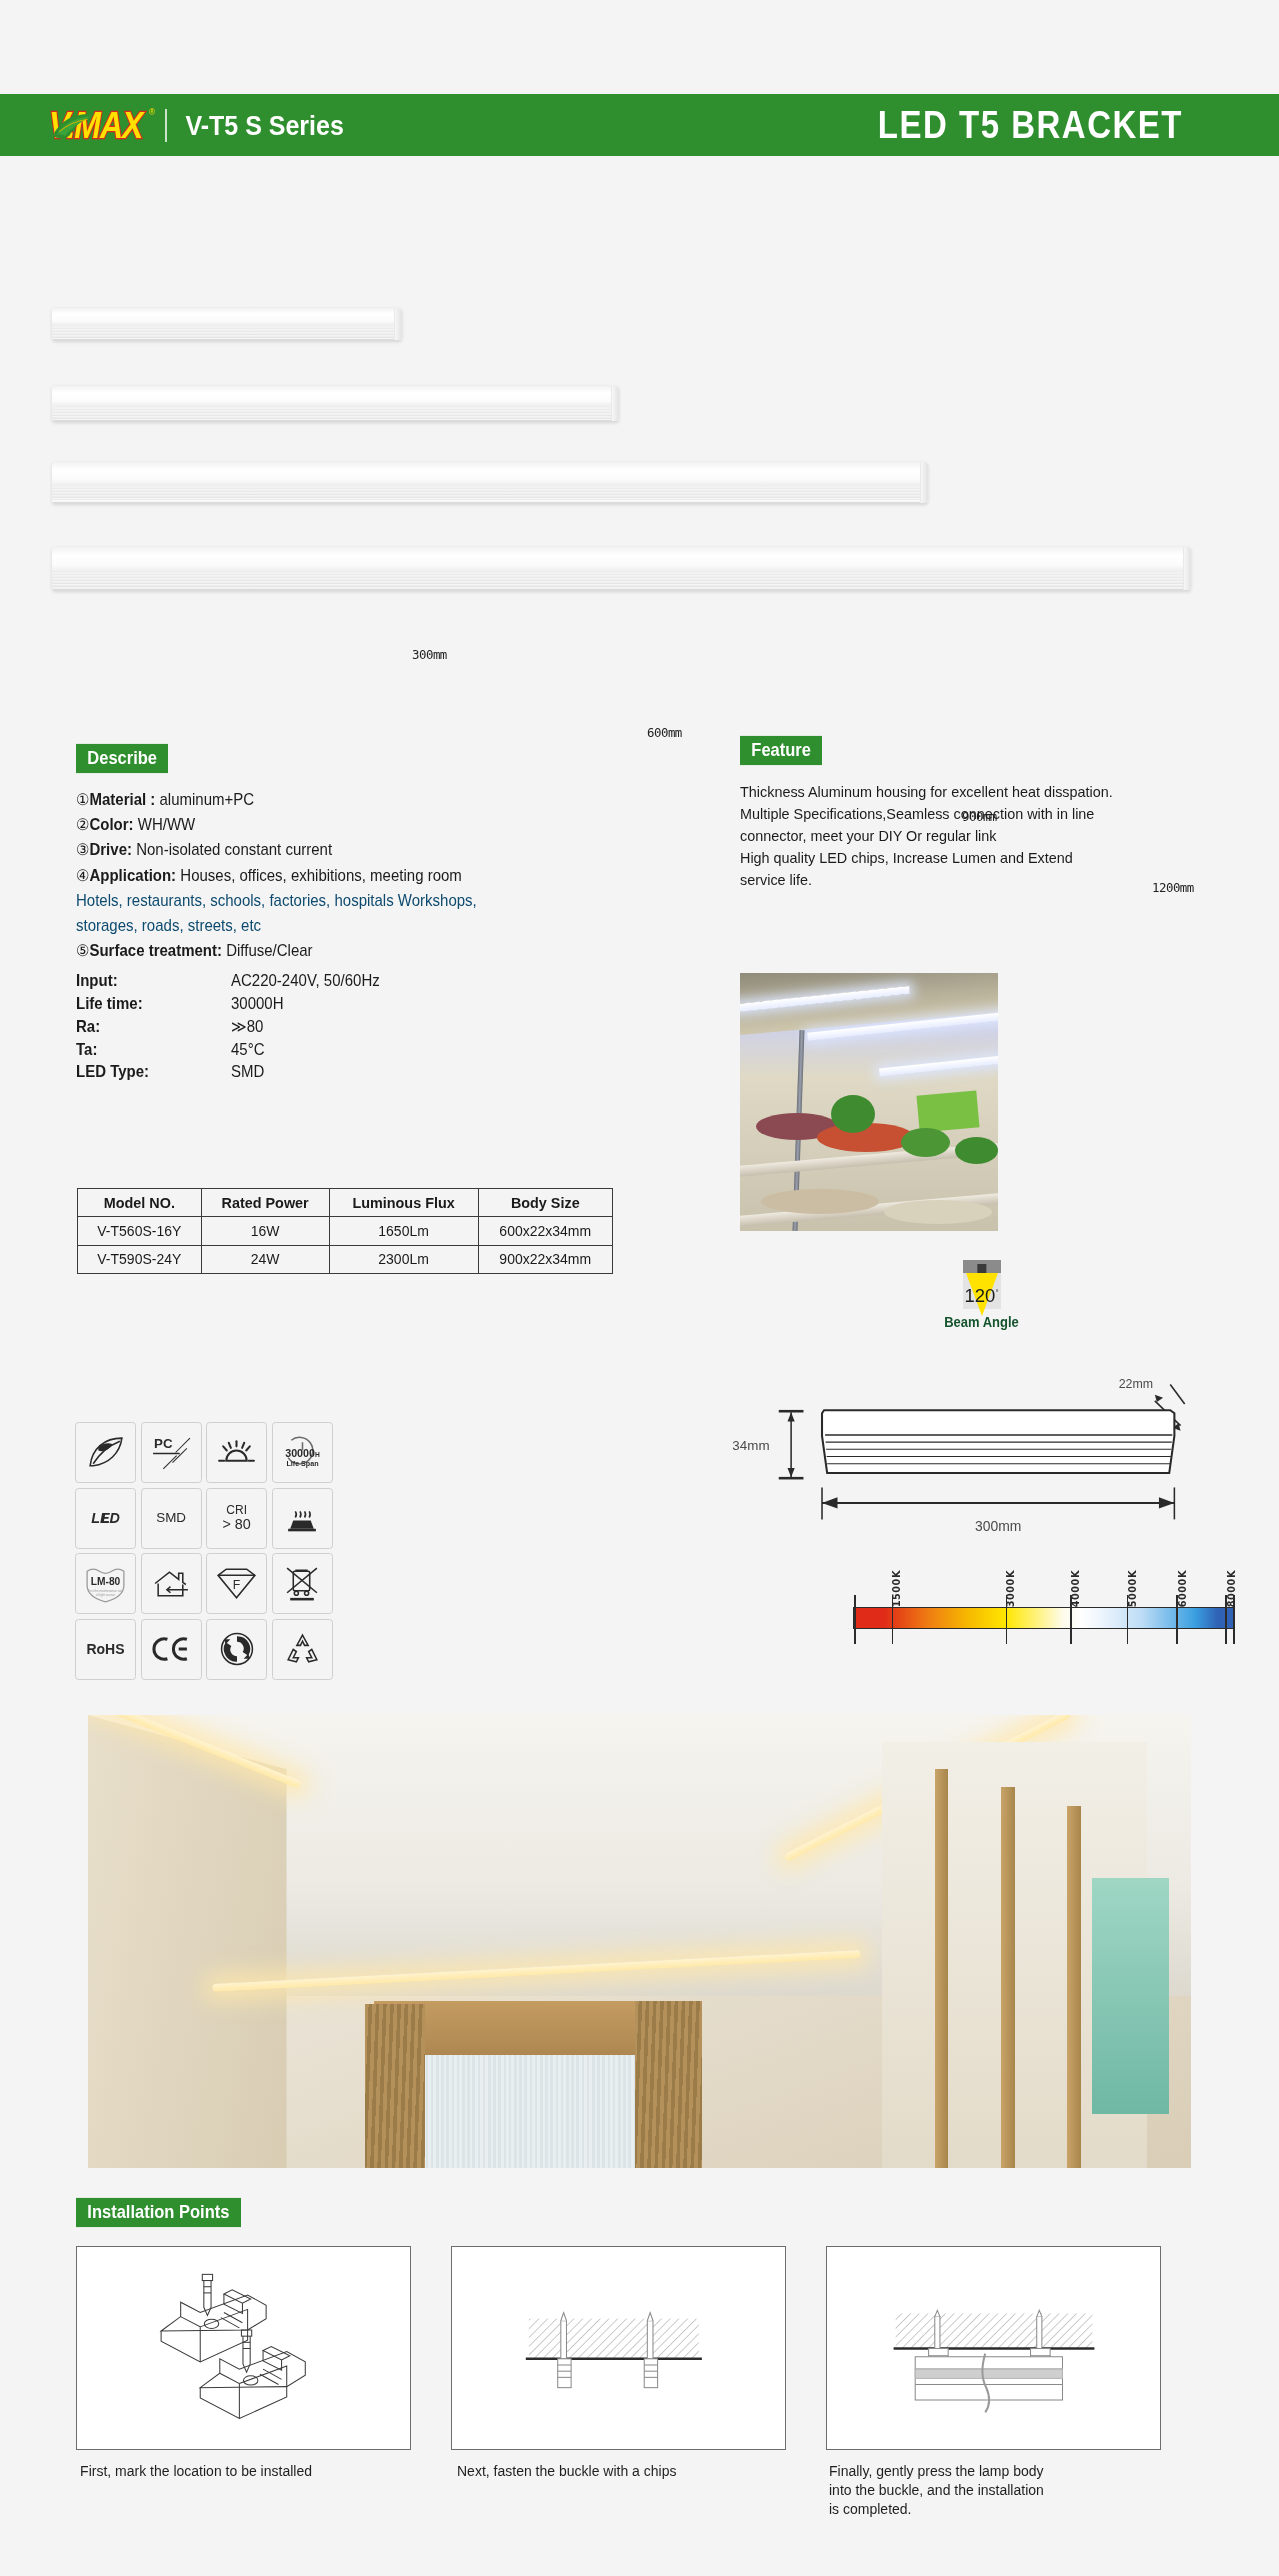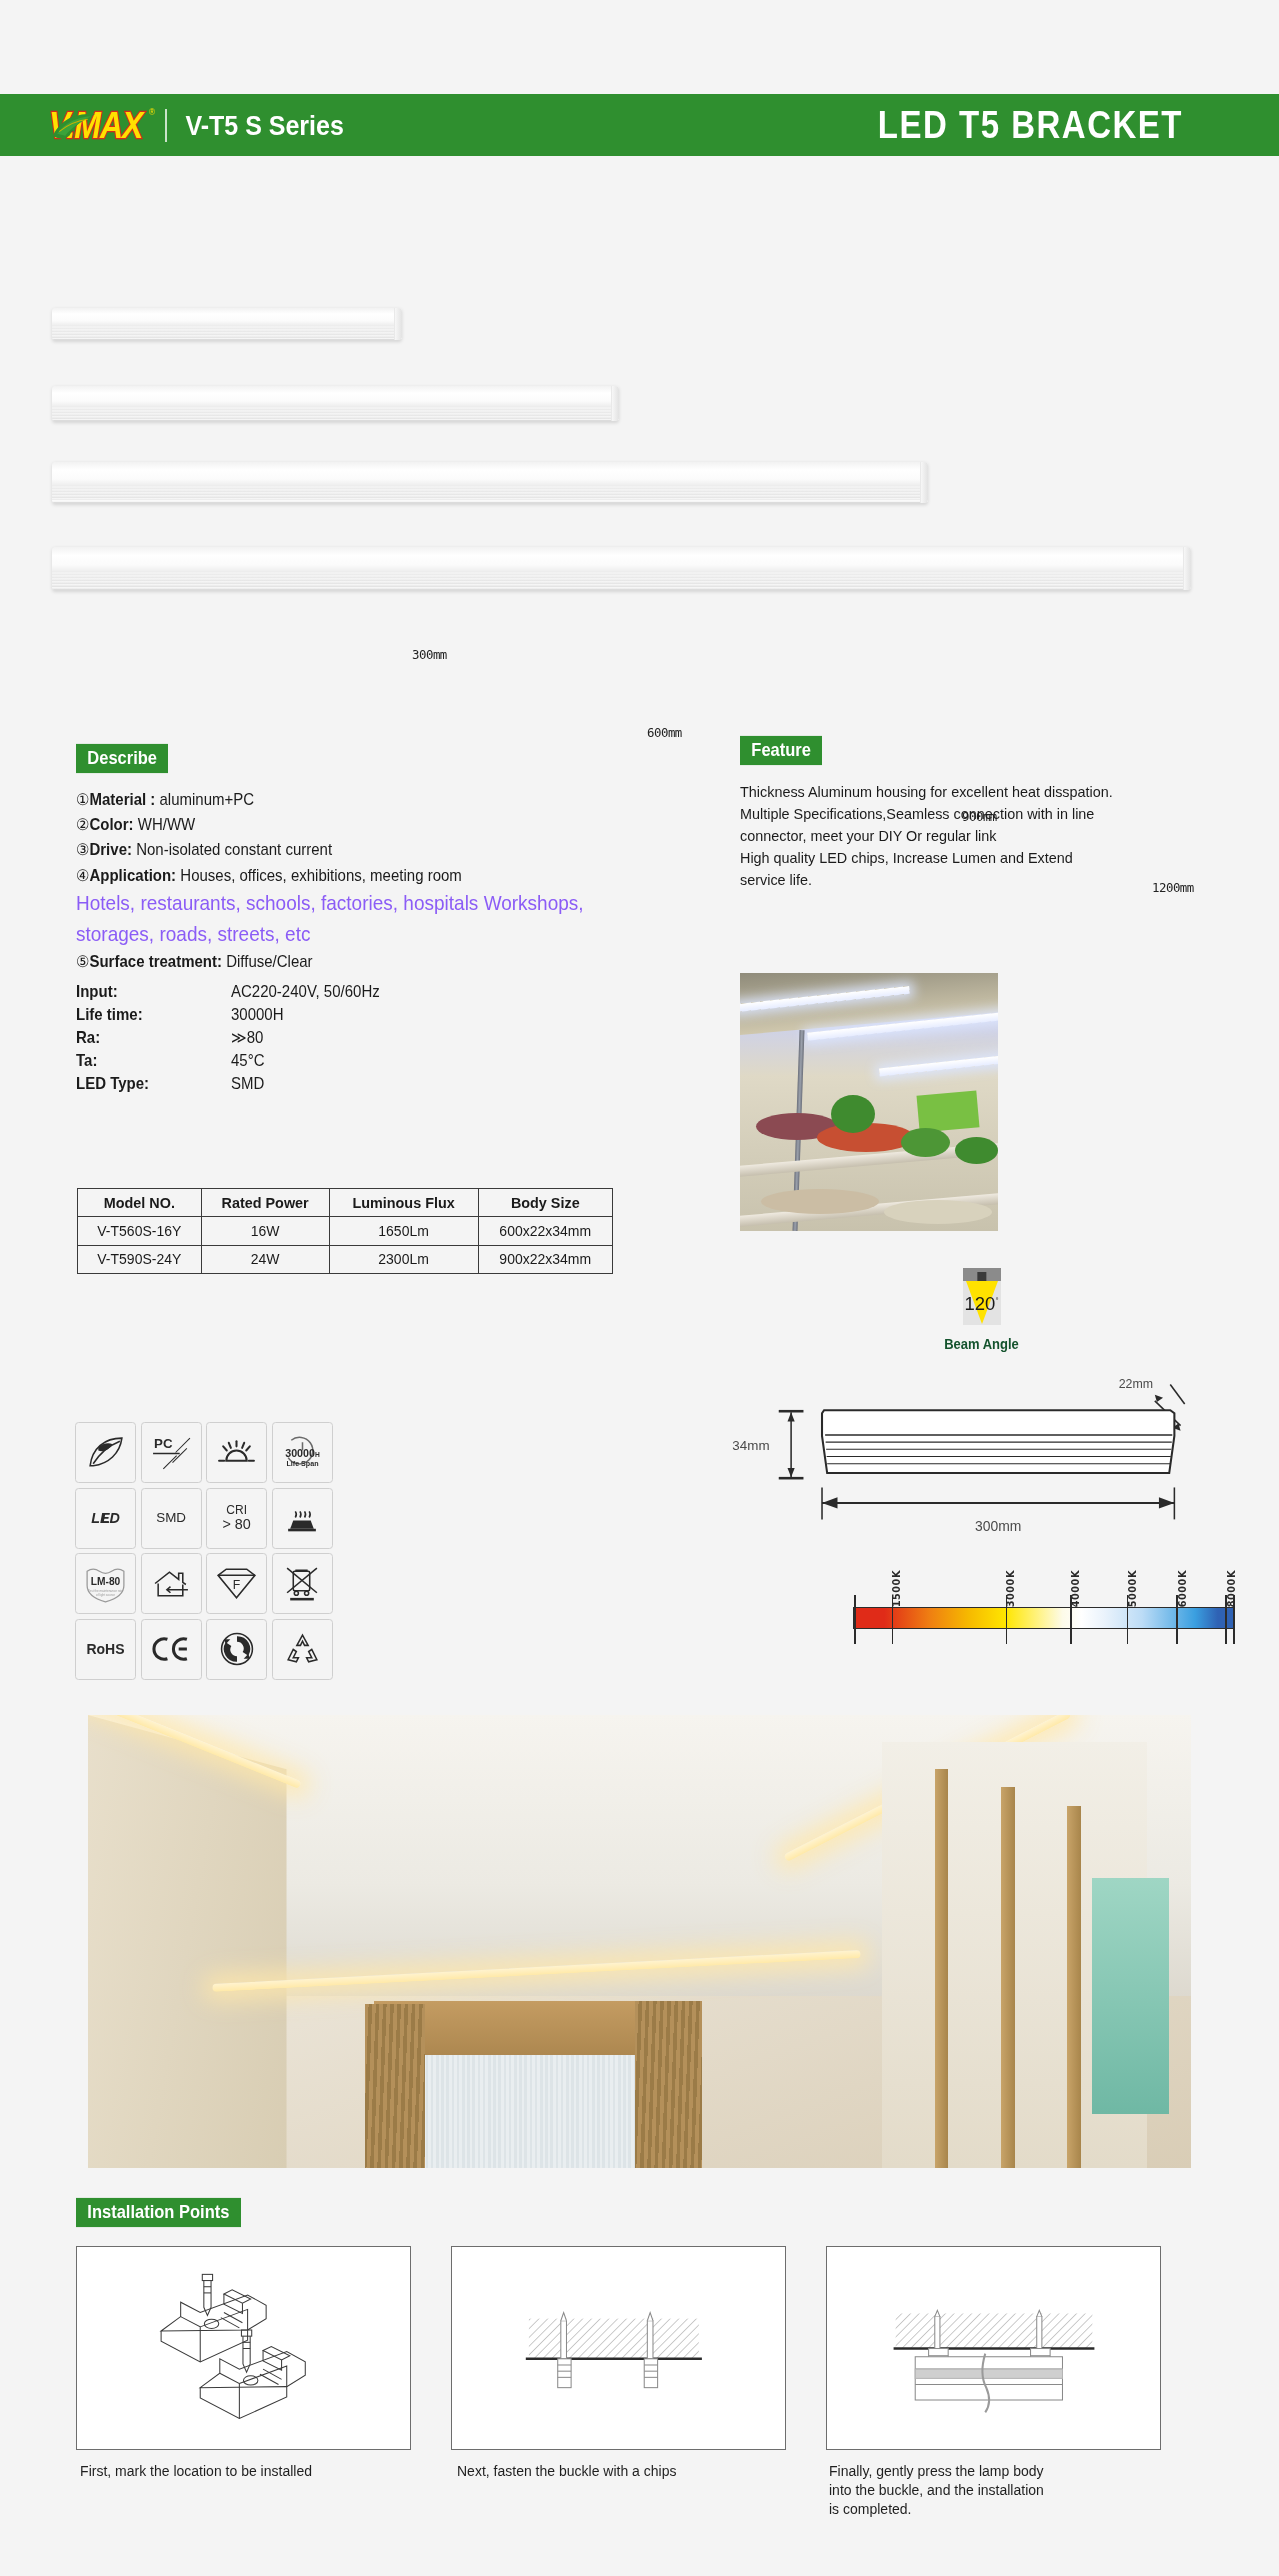--- a/index.html
+++ b/index.html
@@ -140,21 +140,21 @@
   .desc-item {
     font-size: 15px;
     color: #1b1b1b;
     line-height: 1.38;
     margin-bottom: 4.6px;
     transform: scaleY(1.06);
     transform-origin: left top;
   }
   .desc-item b { font-weight: 700; }
   .desc-cont {
-    font-size: 19px; color: #8b5cf6; line-height: 1.38;
+    font-size: 15px; color: #0c4a6e; line-height: 1.38;
     margin-bottom: 4.6px; transform: scaleY(1.06); transform-origin: left top;
   }
   .spec-rows { margin-top: 8.2px; }
   .spec-row {
     display: flex;
     font-size: 15px;
     line-height: 1.42;
     color: #1b1b1b;
     margin-bottom: 1.5px;
     transform: scaleY(1.06);
@@ -249,22 +249,22 @@
   .mk-pole {
     position:absolute; left:56px; top:57px; width:4.6px; height:201px;
     background: linear-gradient(to right,#6b6f7a,#9aa0ab,#6b6f7a);
     transform: rotate(2deg);
   }
 
   
   .beam-block { position: absolute; left: 925px; top: 1256px; width: 113px; text-align: center; }
   .beam-box {
     position: relative;
-    width: 38px; height: 57px;
-    margin: 12px auto;
+    width: 38px; height: 49px;
+    margin: 4px auto;
     background: #e3e3e3;
   }
   .beam-ceiling {
     position:absolute; left:0; top:0; width:100%; height:13.4px; background:#8b8b8b;
   }
   .beam-fixture {
     position:absolute; left:50%; top:4.1px; transform:translateX(-50%);
     width:9.3px; height:12.4px; background:#3a3a3a;
   }
   .beam-cone {

